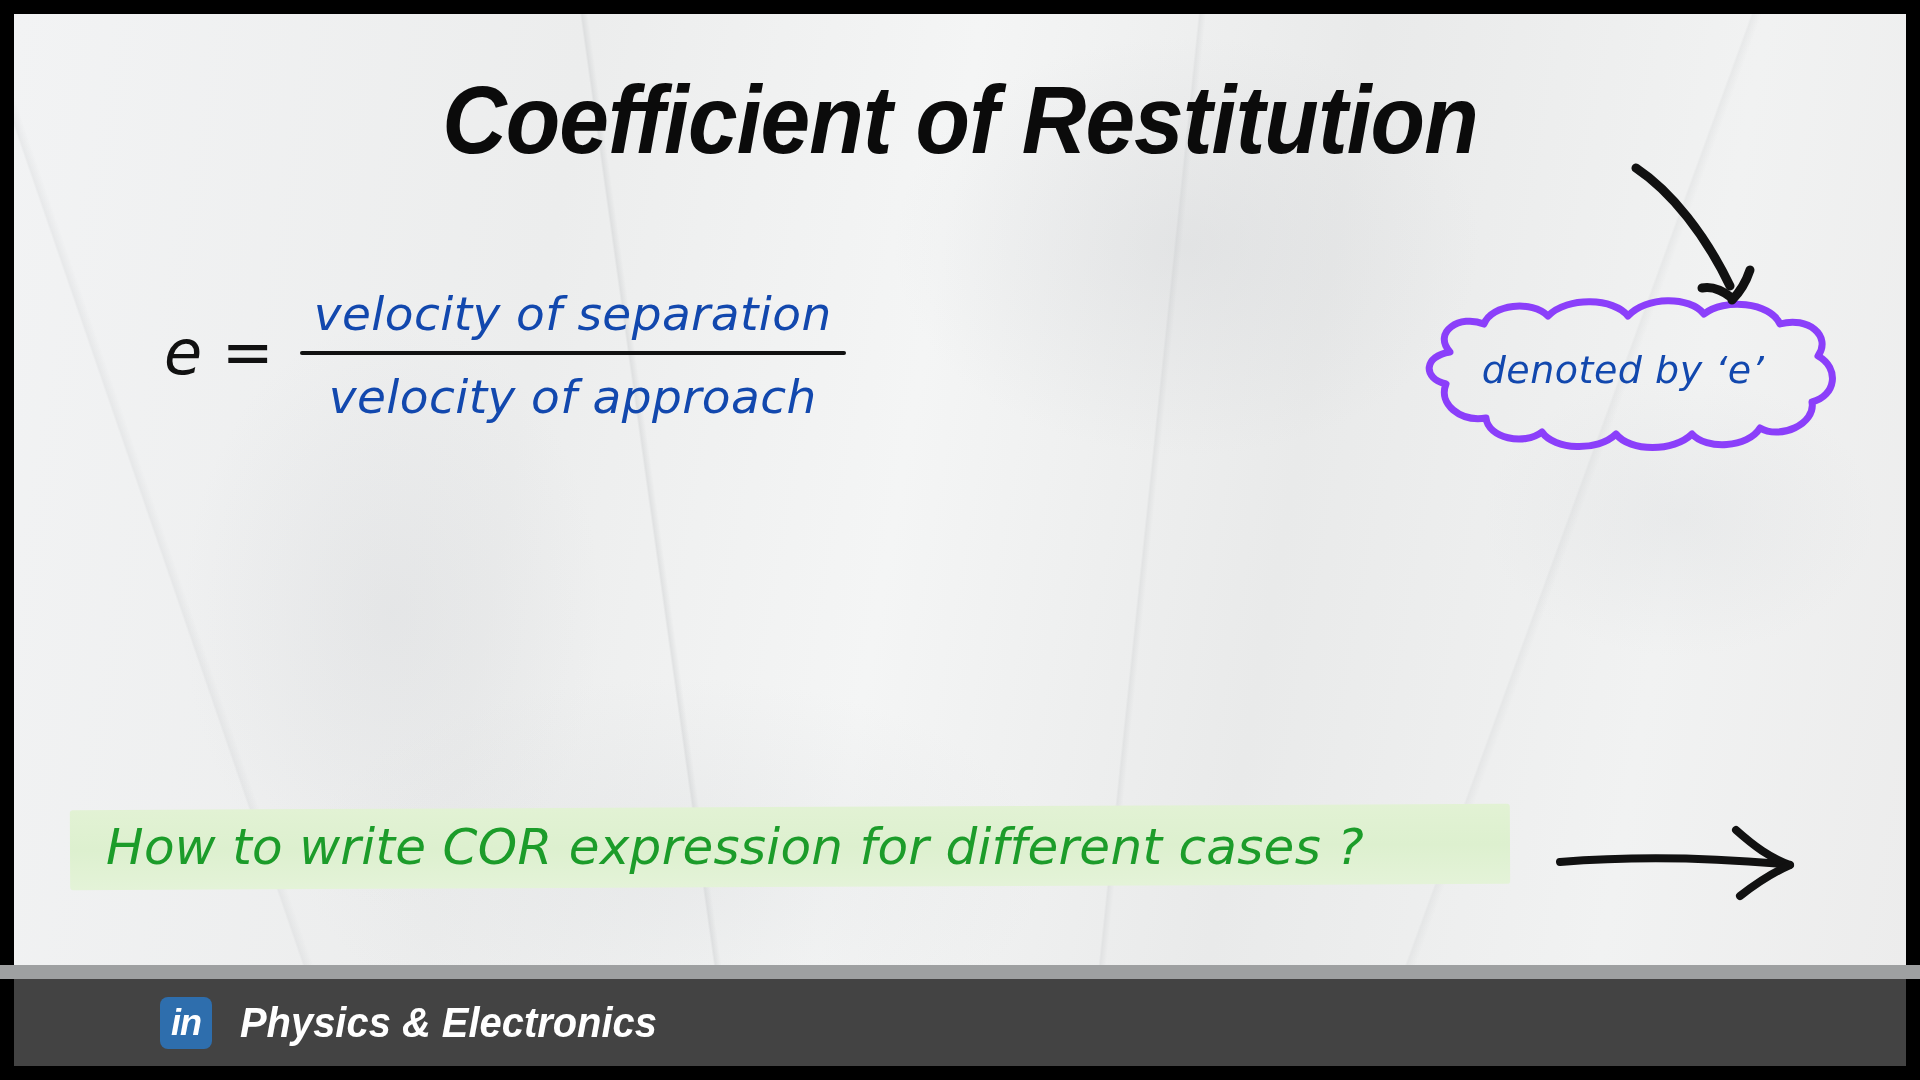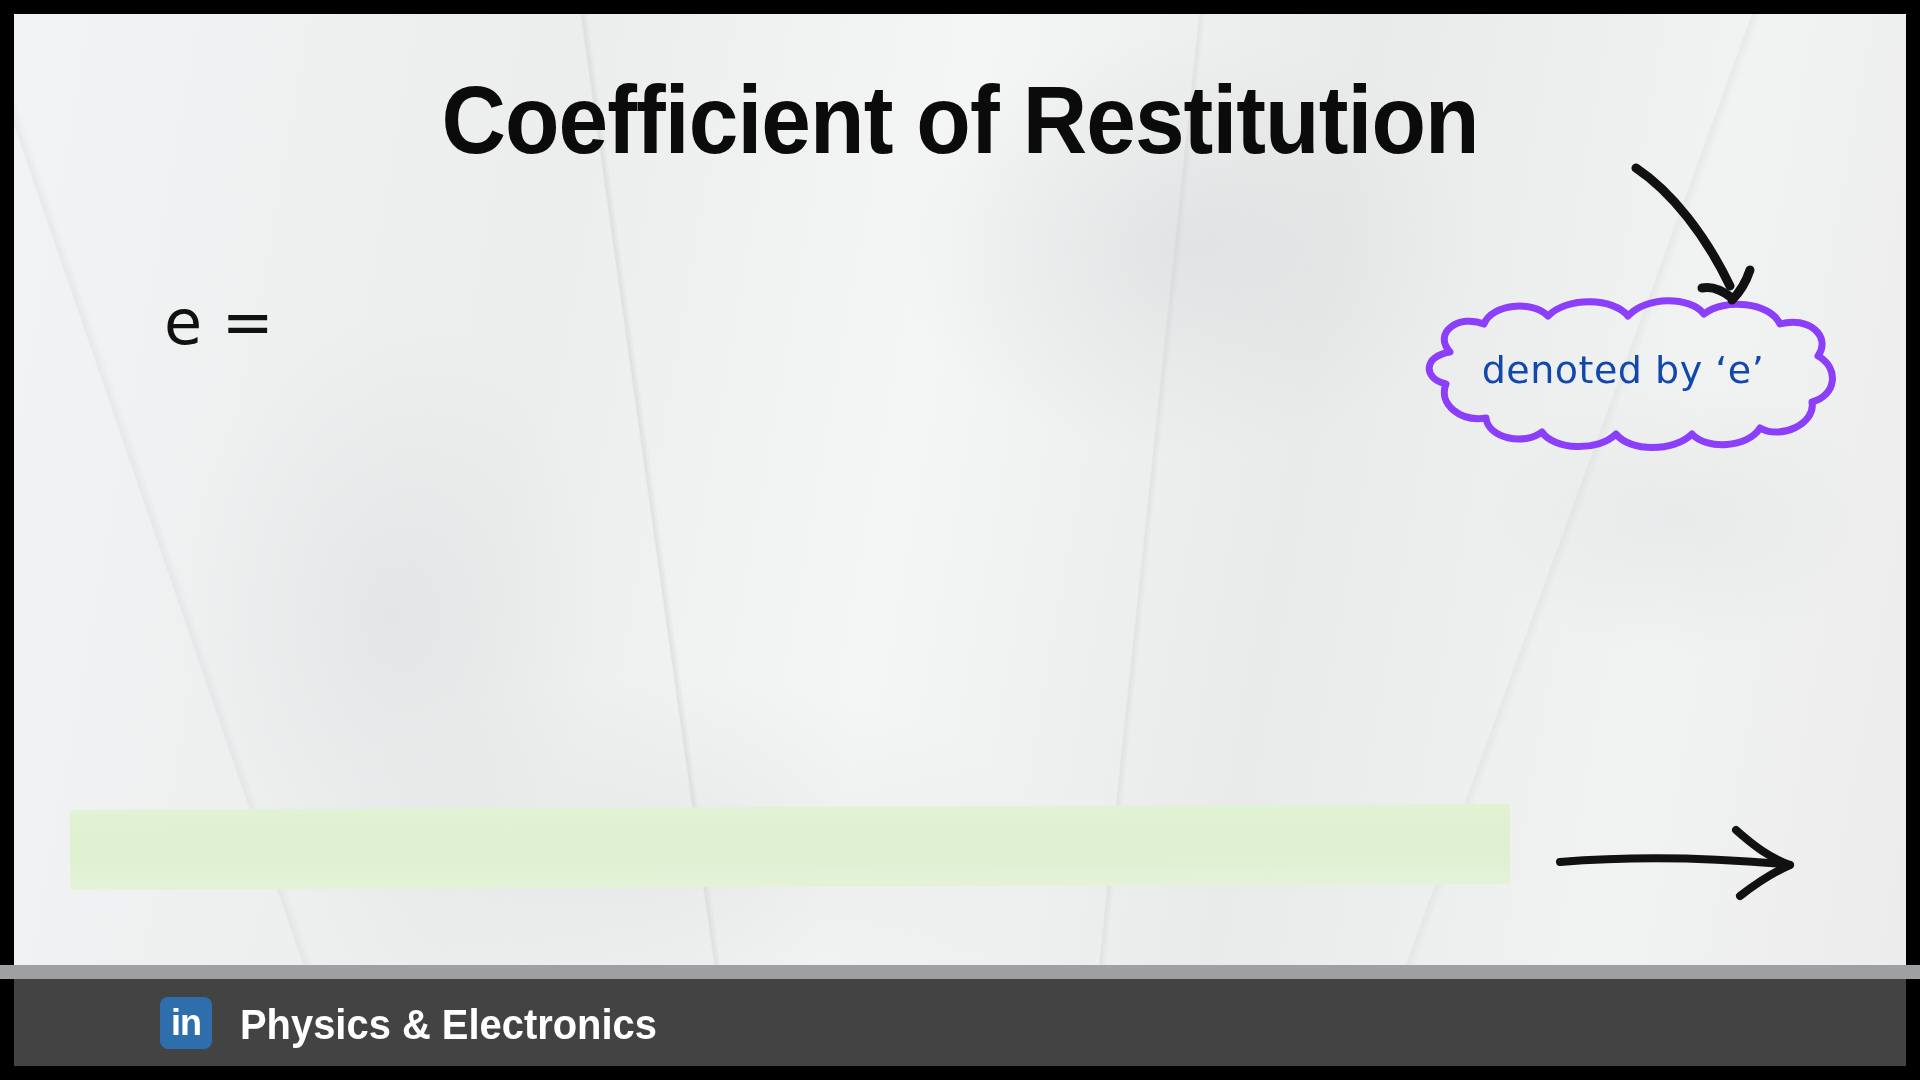--- a/index.html
+++ b/index.html
@@ -14,20 +14,21 @@
     overflow: hidden;
     font-family: "Liberation Sans", sans-serif;
   }
 
   #slide {
     position: relative;
     width: 1920px;
     height: 1080px;
     background: #000000;
     box-sizing: border-box;
+    font-style: italic;
   }
 
   
   #canvas {
     position: absolute;
     left: 14px;
     top: 14px;
     width: 1892px;
     height: 967px;
     background:
@@ -220,21 +221,21 @@
     left: 14px;
     top: 979px;
     width: 1892px;
     height: 87px;
     background: #434343;
     display: flex;
     align-items: center;
   }
   #footer-left {
     display: flex;
-    align-items: flex-end;
+    align-items: center;
     margin-left: 146px;
   }
   #li-icon {
     width: 52px;
     height: 52px;
     border-radius: 8px;
     background: #2e6ead;
     display: flex;
     align-items: center;
     justify-content: center;
@@ -277,20 +278,25 @@
 <body>
 
 <div id="slide">
 
   <div id="canvas">
 
     <div id="title">Coefficient of Restitution</div>
 
     <div id="formula">
       <div id="formula-lhs">e =</div>
+      <div id="fraction">
+        <div id="frac-num" class="frac-term">velocity of separation</div>
+        <div id="frac-bar"></div>
+        <div id="frac-den" class="frac-term">velocity of approach</div>
+      </div>
     </div>
 
     <div id="cloud-wrap">
       <svg width="470" height="175" viewBox="0 0 470 175">
         <path d="M 62 70
                  C 44 50, 72 32, 96 42
                  C 104 22, 144 18, 160 34
                  C 180 14, 226 16, 240 34
                  C 258 14, 302 14, 316 32
                  C 336 16, 382 20, 392 42
@@ -308,20 +314,21 @@
     </div>
 
     <svg id="curved-arrow" viewBox="0 0 300 180">
       <path d="M 42 28 C 78 52, 112 96, 136 146" fill="none" stroke="#111" stroke-width="9" stroke-linecap="round"></path>
       <path d="M 108 148 C 118 146, 128 150, 138 158" fill="none" stroke="#111" stroke-width="9" stroke-linecap="round"></path>
       <path d="M 156 130 C 152 142, 146 152, 138 160" fill="none" stroke="#111" stroke-width="9" stroke-linecap="round"></path>
     </svg>
 
 
     <div id="question-band"></div>
+    <div id="question-text">How to write COR expression for different cases ?</div>
 
     <svg id="straight-arrow" viewBox="0 0 260 80">
       <path d="M 6 40 C 80 34, 160 36, 228 42" fill="none" stroke="#111" stroke-width="8" stroke-linecap="round"></path>
       <path d="M 182 8 C 200 24, 216 36, 236 43" fill="none" stroke="#111" stroke-width="8" stroke-linecap="round"></path>
       <path d="M 186 74 C 204 60, 220 50, 236 43" fill="none" stroke="#111" stroke-width="8" stroke-linecap="round"></path>
     </svg>
 
   </div>
 
   <div id="footer-top-line"></div>

